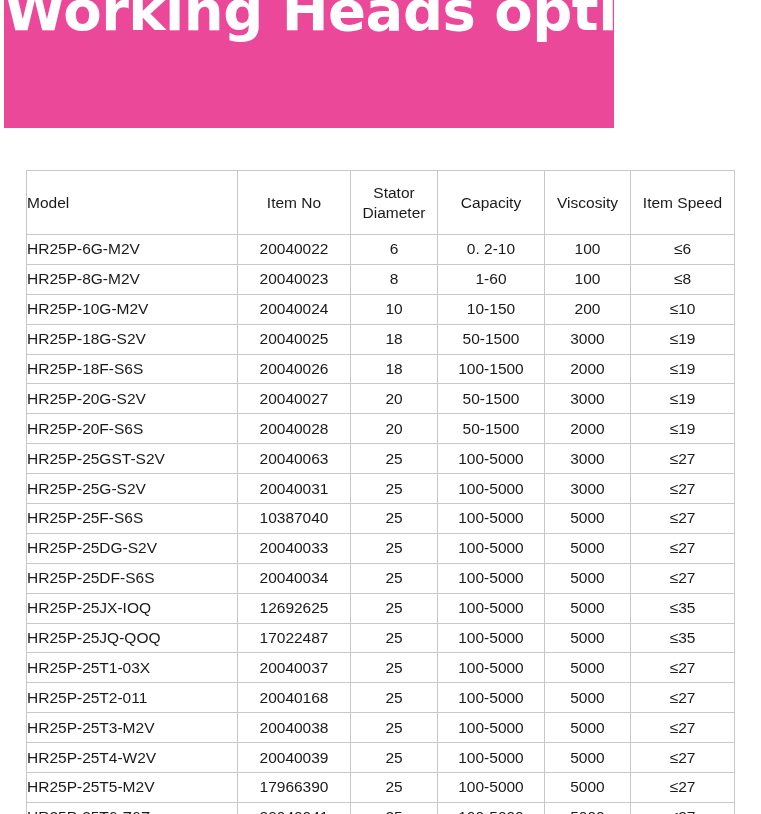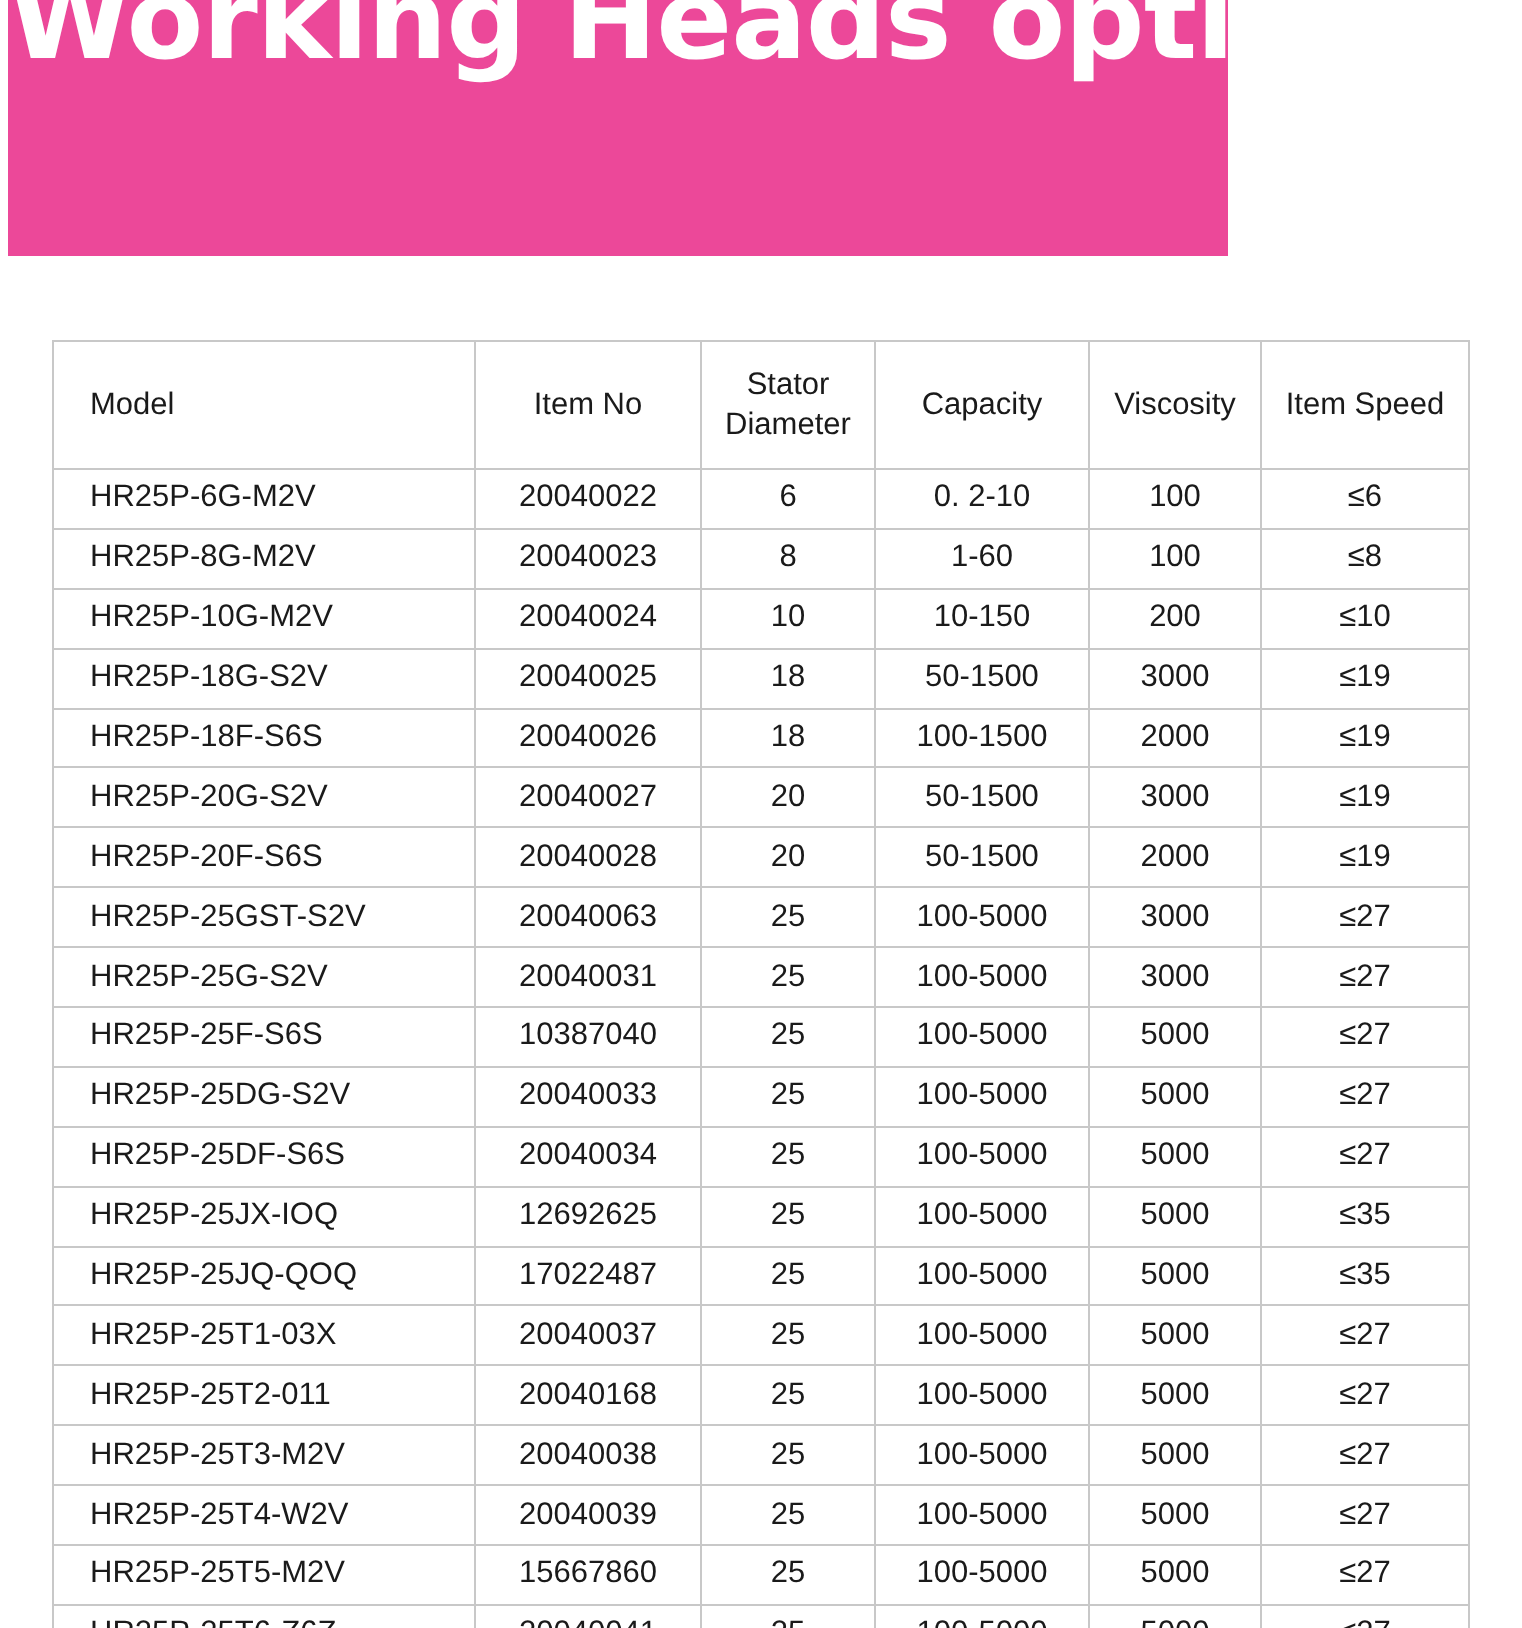--- a/index.html
+++ b/index.html
@@ -73,21 +73,20 @@
   table.spec tbody td {
     height: 28.9px;
     vertical-align: middle;
     text-align: center;
     font-size: 15.5px;
     white-space: nowrap;
   }
   table.spec tbody td.model,
   table.spec thead th.model {
     text-align: left;
-    padding-left: 18px;
     margin-top: 16px;
   }
   .col-model    { width: 211px; }
   .col-item     { width: 113px; }
   .col-stator   { width: 87px;  }
   .col-capacity { width: 107px; }
   .col-visc     { width: 86px;  }
   .col-speed    { width: 104px; }
 
   .hdr-stator-line { display: block; line-height: 20px; }
@@ -264,21 +263,21 @@
           <tr>
             <td class="model">HR25P-25T4-W2V</td>
             <td>20040039</td>
             <td>25</td>
             <td>100-5000</td>
             <td>5000</td>
             <td>≤27</td>
           </tr>
           <tr>
             <td class="model">HR25P-25T5-M2V</td>
-            <td>15667860</td>
+            <td>17966390</td>
             <td>25</td>
             <td>100-5000</td>
             <td>5000</td>
             <td>≤27</td>
           </tr>
           <tr>
             <td class="model">HR25P-25T6-Z6Z</td>
             <td>20040041</td>
             <td>25</td>
             <td>100-5000</td>

